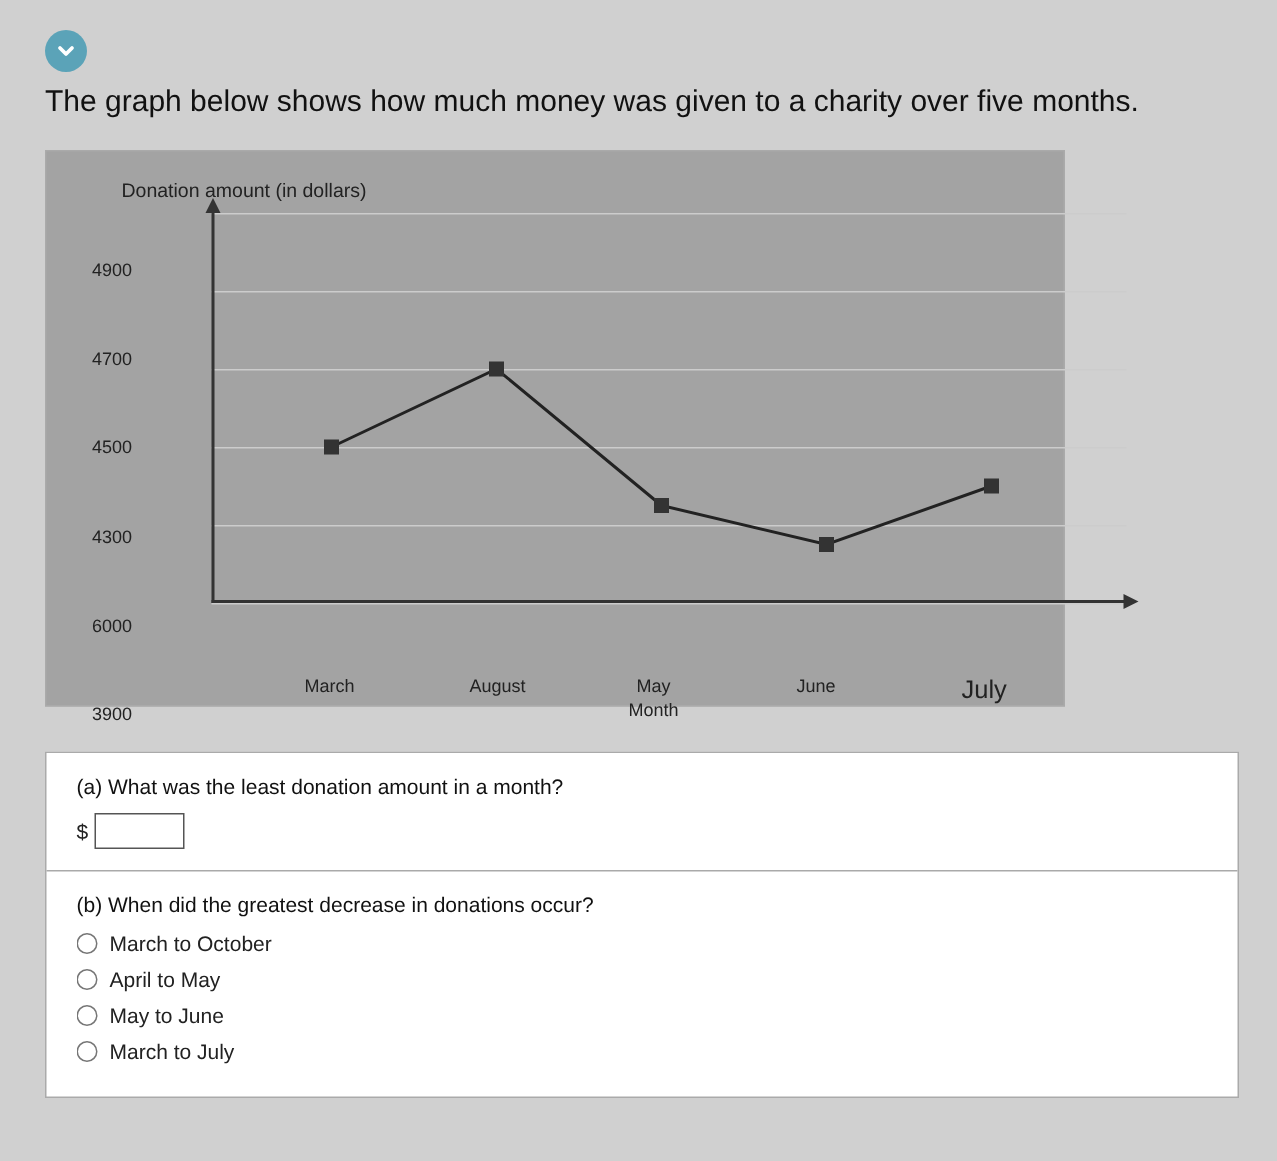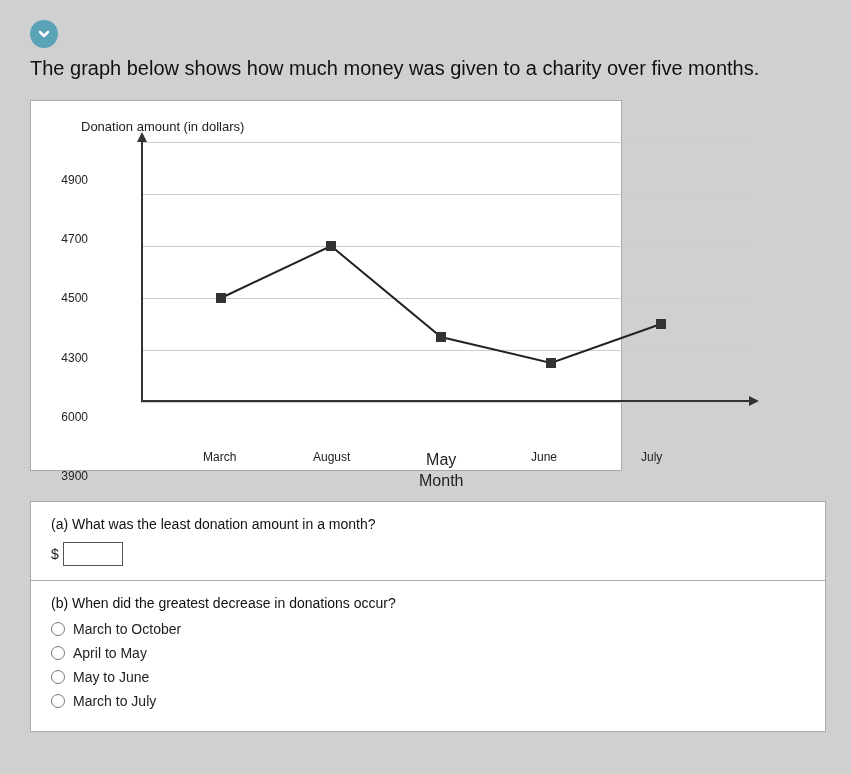--- a/index.html
+++ b/index.html
@@ -10,25 +10,25 @@
       min-height: 774px;
       padding: 20px 30px;
     }
     .intro-text {
       font-size: 20px;
       color: #111;
       margin-bottom: 18px;
       line-height: 1.4;
     }
     .chart-container {
-      background: #ffffff;
+      background: #a3a3a3;
       border: 1.5px solid #aaa;
       padding: 18px 20px 18px 10px;
       margin-bottom: 30px;
-      width: 592px;
+      width: 680px;
     }
     .chart-title {
       font-size: 13px;
       color: #222;
       margin-bottom: 8px;
       margin-left: 40px;
     }
     .chart-area {
       position: relative;
       width: 610px;
@@ -209,23 +209,23 @@
         <rect x="75" y="151" width="10" height="10" fill="#333"></rect>
         <rect x="185" y="99" width="10" height="10" fill="#333"></rect>
         <rect x="295" y="190" width="10" height="10" fill="#333"></rect>
         <rect x="405" y="216" width="10" height="10" fill="#333"></rect>
         <rect x="515" y="177" width="10" height="10" fill="#333"></rect>
       </svg>
 
       <div style="position:absolute; bottom:-48px; left:0; width:100%;">
         <span style="position:absolute; left:62px; text-align:center; font-size:12px; color:#222;">March</span>
         <span style="position:absolute; left:172px; text-align:center; font-size:12px; color:#222;">August</span>
-        <span style="position:absolute; left:278px; text-align:center; font-size:16px; color:#222; line-height:1.3;">May<br>Month</span>
+        <span style="position:absolute; left:278px; text-align:center; font-size:12px; color:#222; line-height:1.3;">May<br>Month</span>
         <span style="position:absolute; left:390px; text-align:center; font-size:12px; color:#222;">June</span>
-        <span style="position:absolute; left:500px; text-align:center; font-size:12px; color:#222;">July</span>
+        <span style="position:absolute; left:500px; text-align:center; font-size:17px; color:#222;">July</span>
       </div>
     </div>
   </div>
 </div>
 
 <div class="questions-container">
 
   <div class="question-block">
     <p class="question-text">(a) What was the least donation amount in a month?</p>
     <div class="answer-input-wrap">

